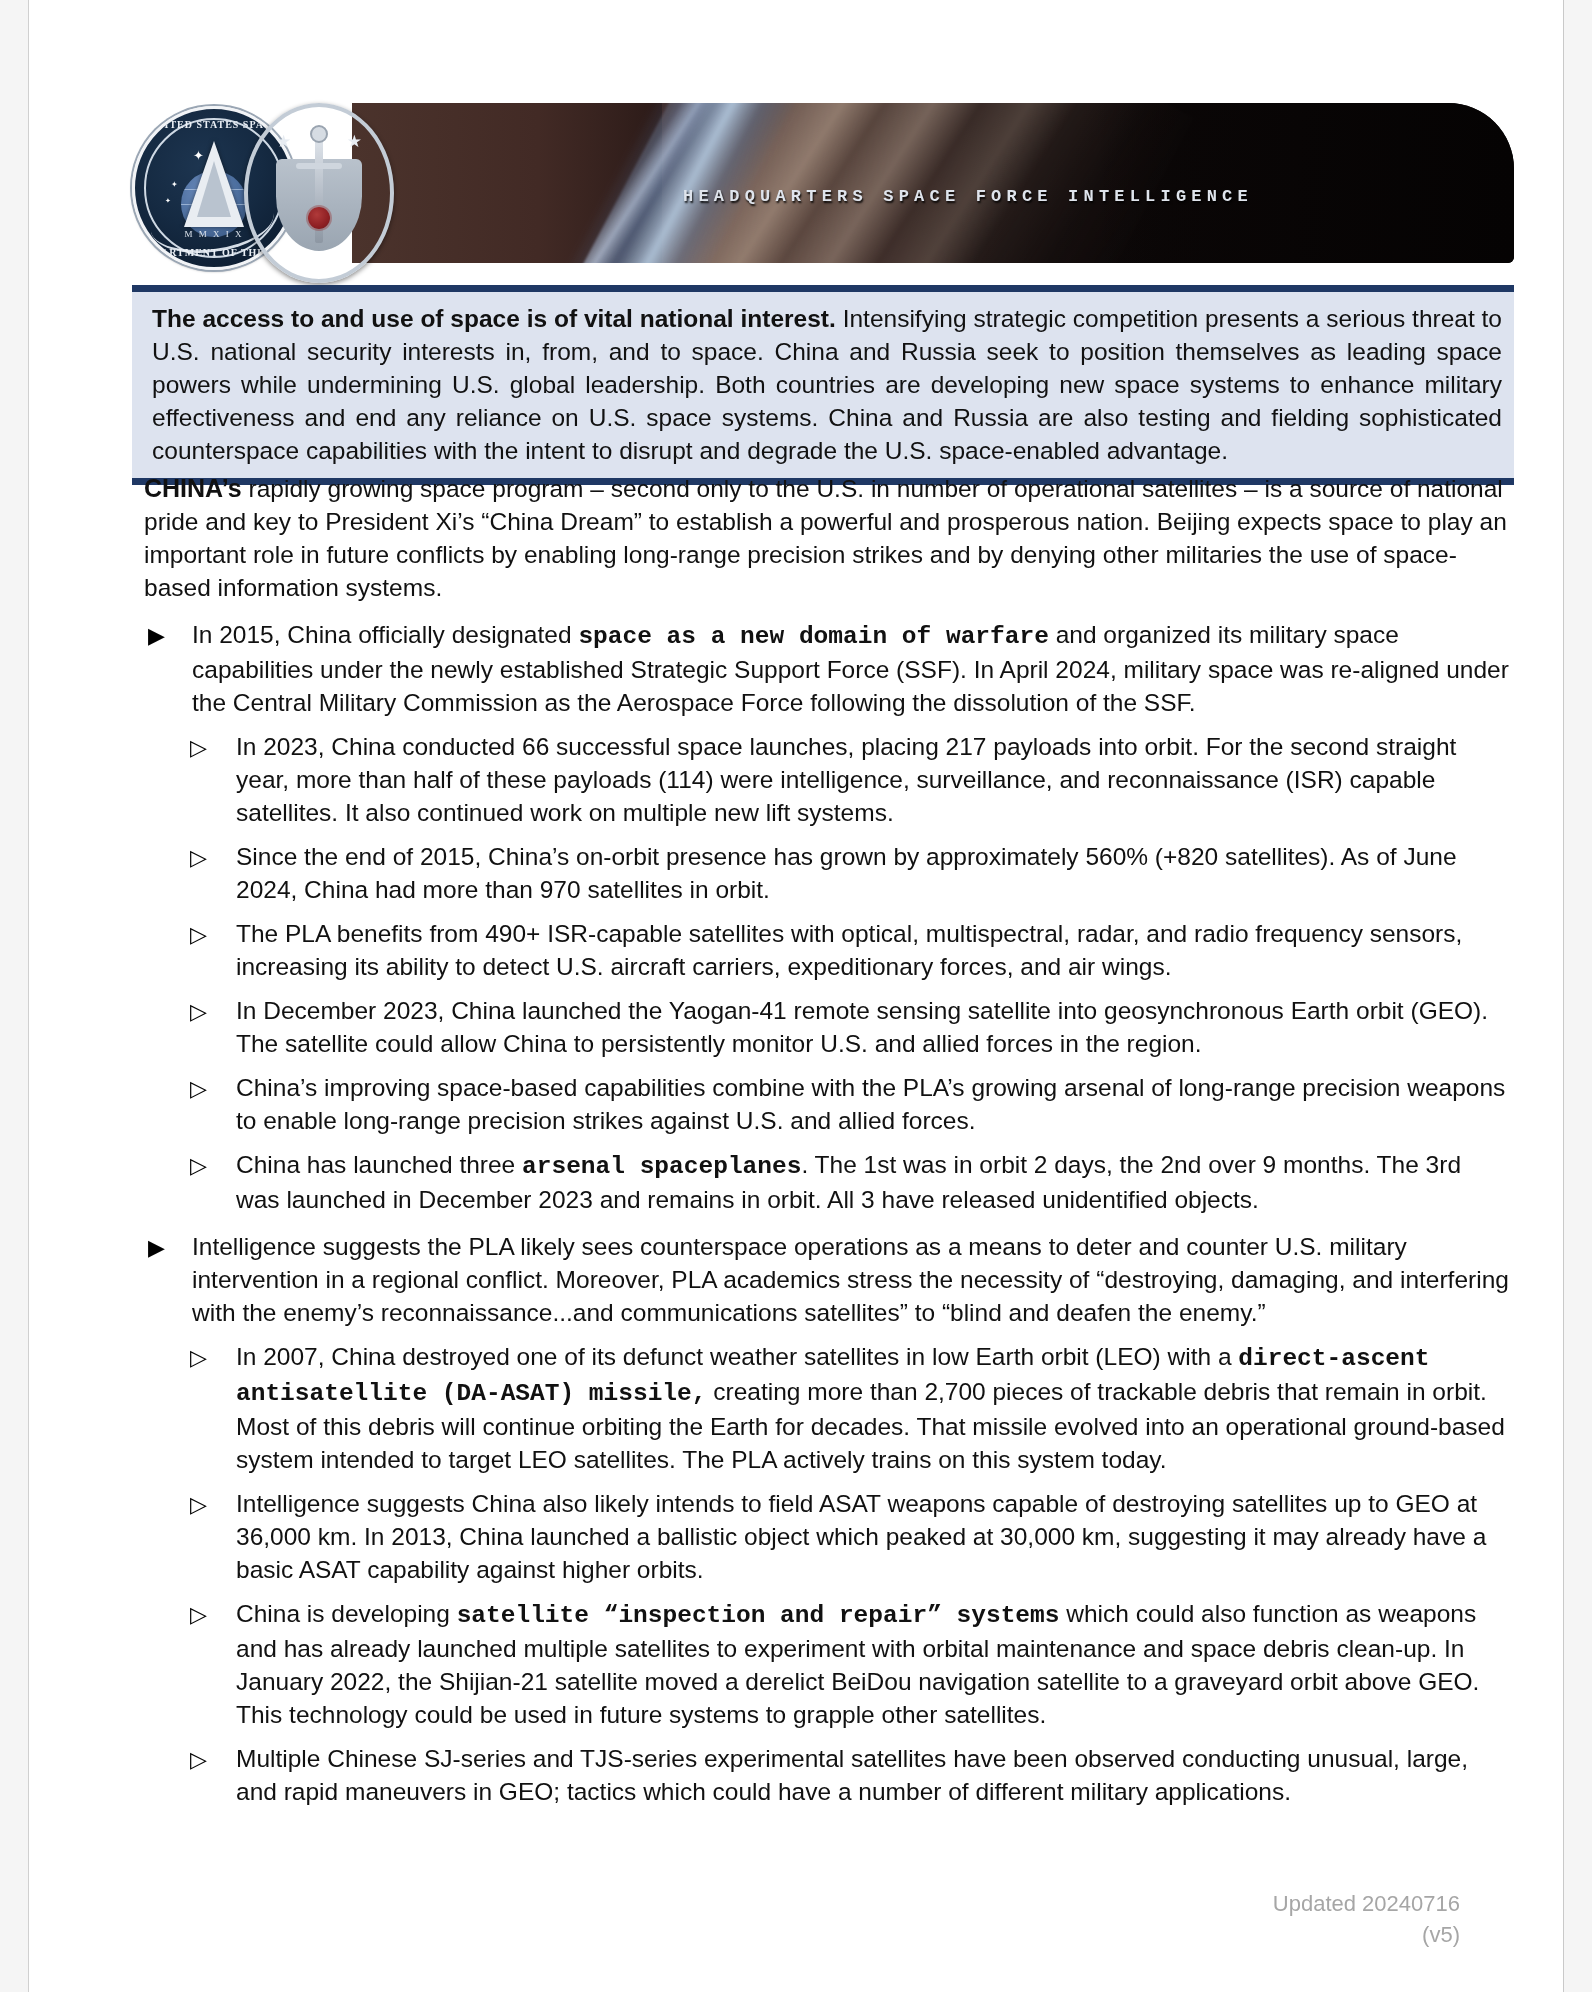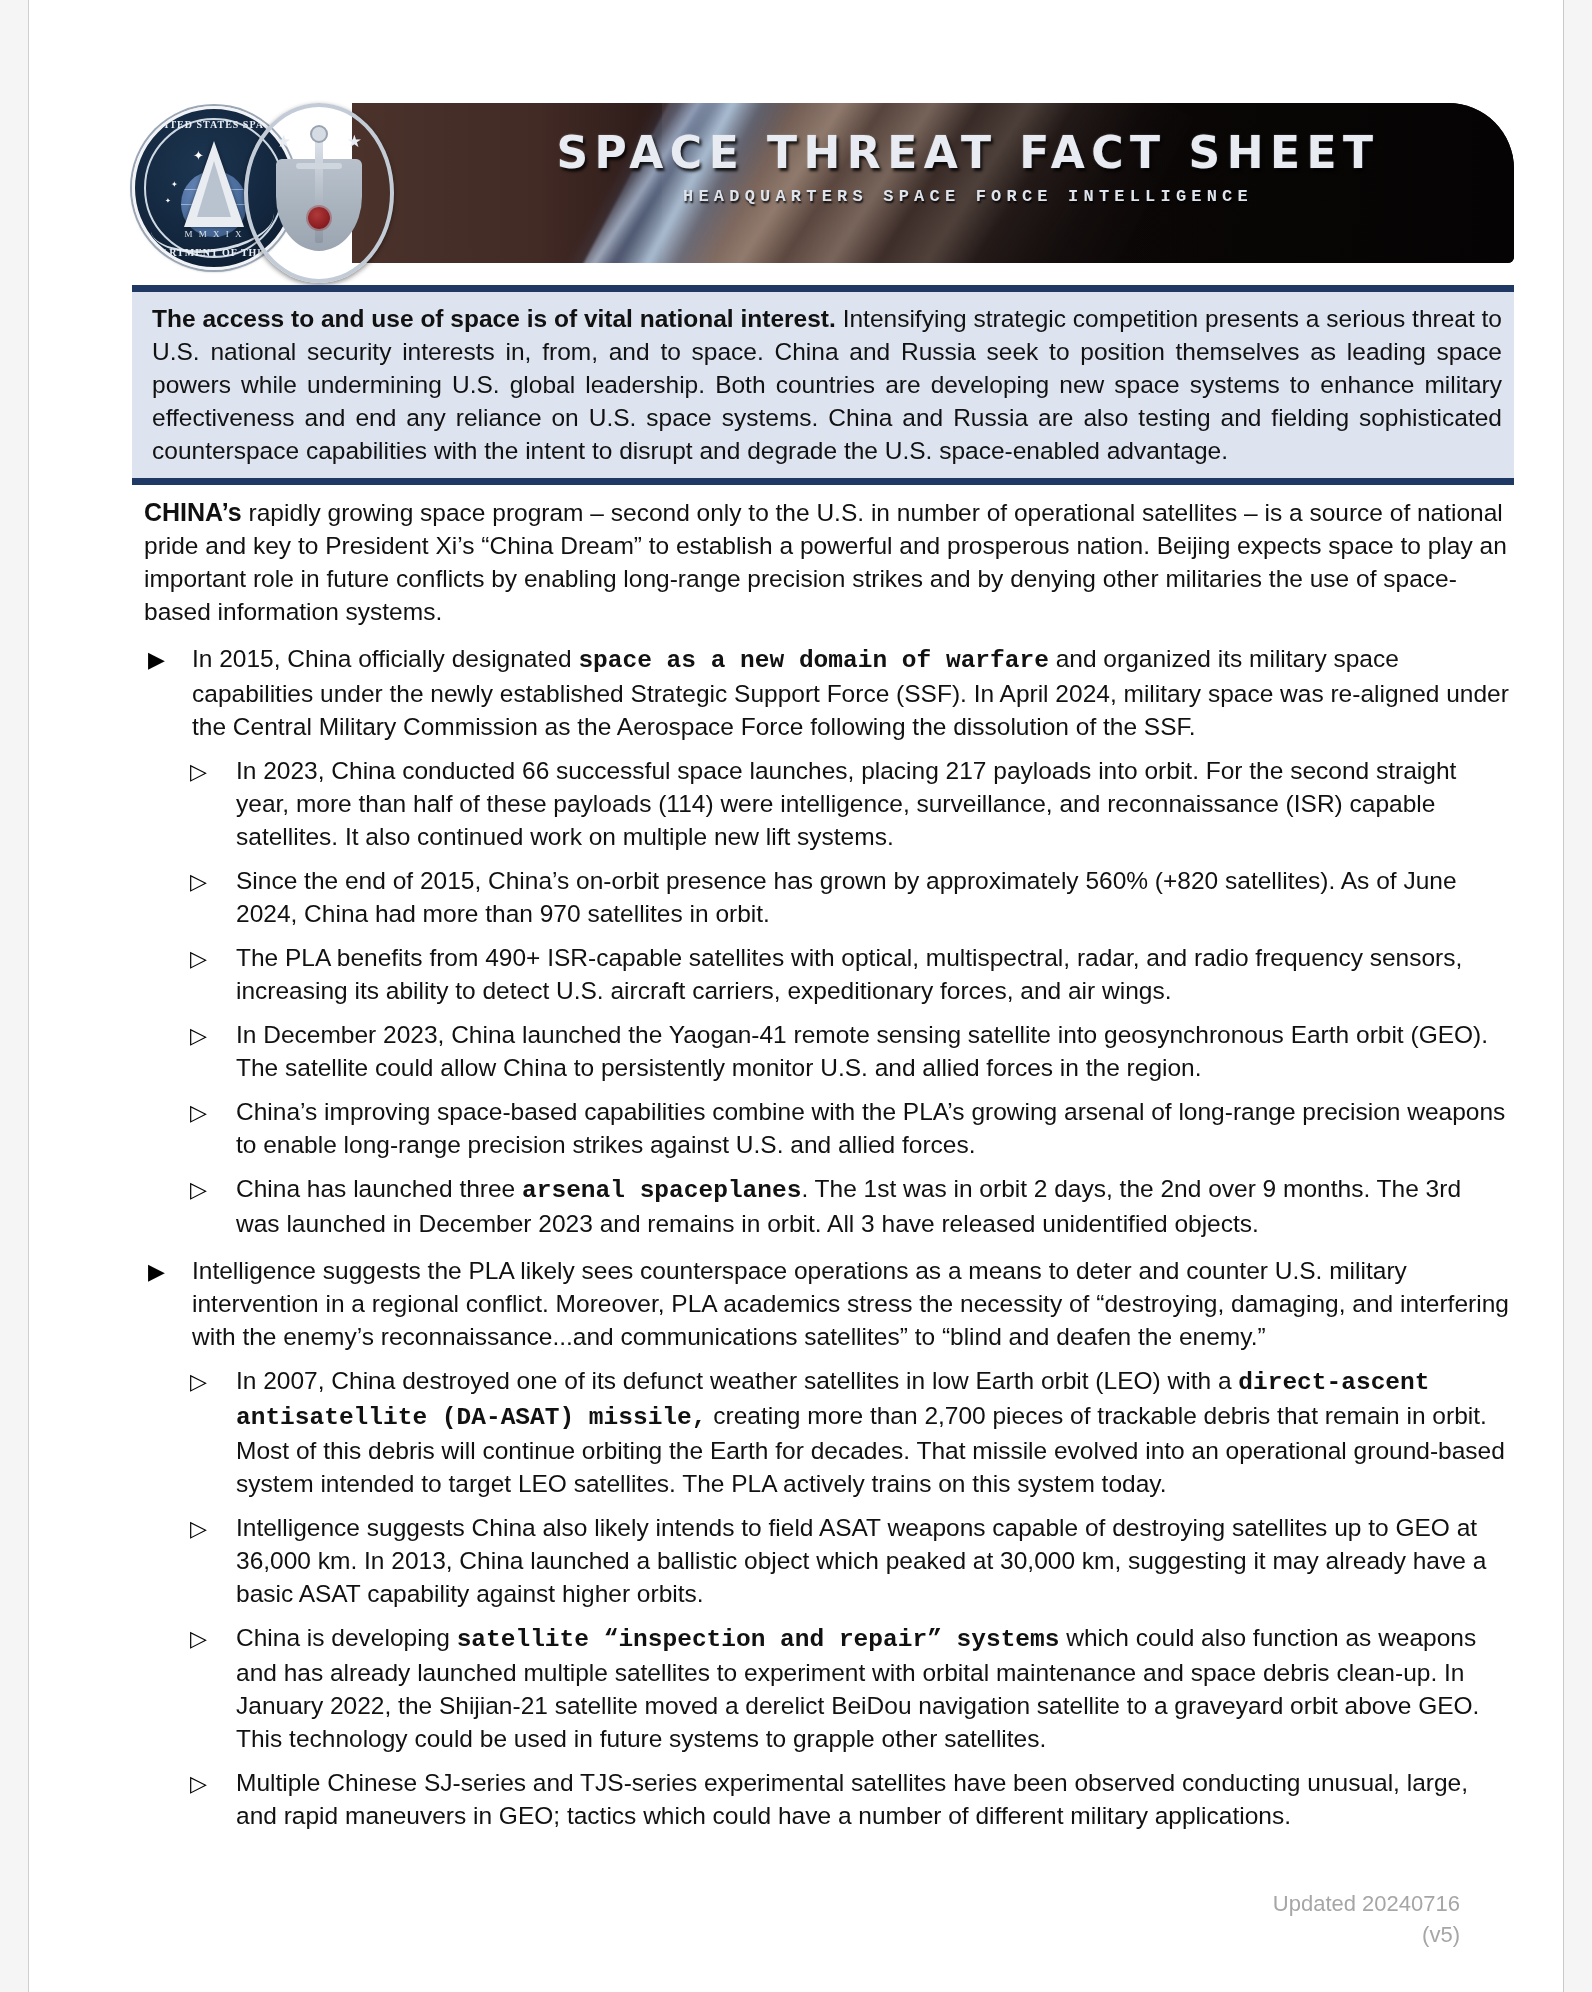--- a/index.html
+++ b/index.html
@@ -244,21 +244,21 @@
     line-height: 33px;
     color: #111;
     text-align: justify;
   }
   .intro-box b { font-weight: bold; }
 
   
   .body {
     position: absolute;
     left: 103px;
-    top: 496px;
+    top: 472px;
     width: 1392px;
   }
   .lead {
     margin: 0 0 10px 12px;
     width: 1370px;
     font-size: 24.5px;
     line-height: 33px;
     color: #111;
   }
   .lead .capword { font-weight: bold; font-size: 25px; }
@@ -315,21 +315,20 @@
 
 <div class="page">
 
   <div class="header">
 
     <div class="banner">
       <div class="darkleft"></div>
       <div class="limb"></div>
       <div class="limb2"></div>
       <div class="darkright"></div>
-      <div class="banner-title">SPACE THREAT FACT SHEET</div>
       <div class="banner-sub">HEADQUARTERS SPACE FORCE INTELLIGENCE</div>
     </div>
 
     <div class="seal-usssf">
       <div class="ring"></div>
       <div class="txt-top">UNITED STATES SPACE</div>
       <div class="globe"></div>
       <div class="delta"></div>
       <div class="delta-inner"></div>
       <div class="swoosh"></div>

